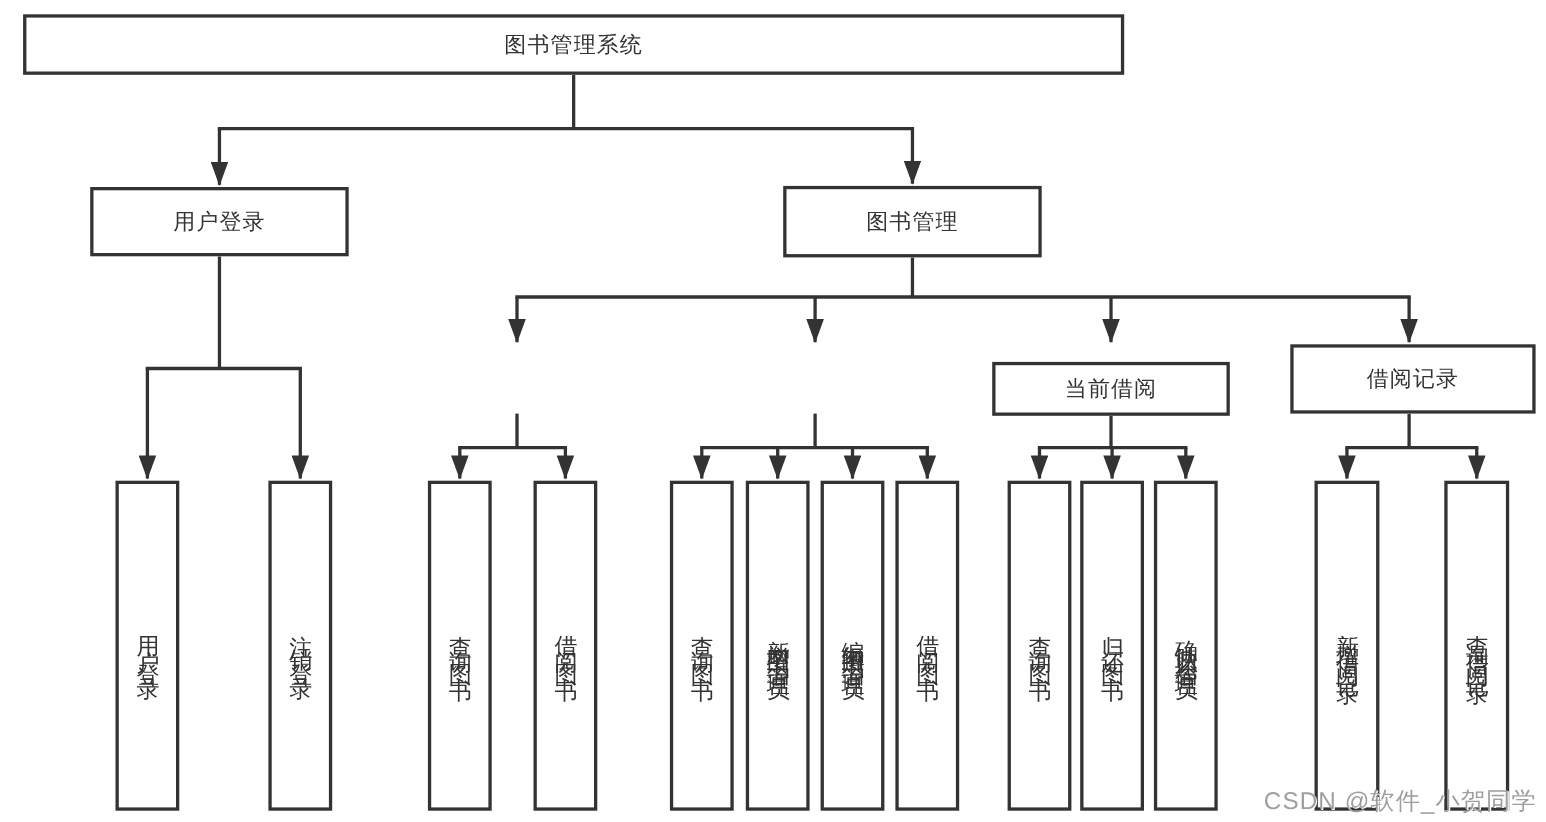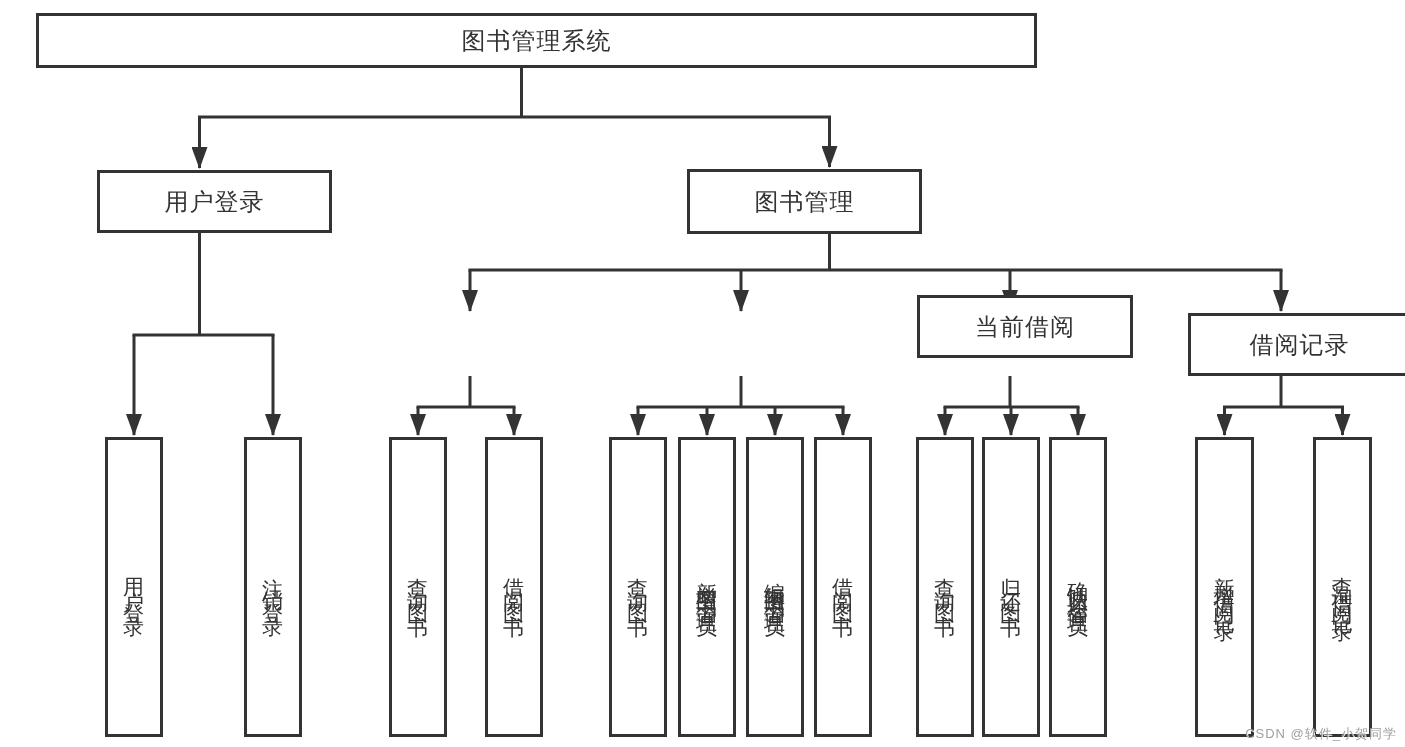--- a/index.html
+++ b/index.html
@@ -13,35 +13,35 @@
   }
   .wires{position:absolute;left:0;top:0;}
   .box{
     position:absolute;
     background:#ffffff;
     border:3px solid #333333;
     box-sizing:border-box;
     display:flex;align-items:center;justify-content:center;
     text-align:center;
   }
-  .hbox{font-size:24px;letter-spacing:1px;font-weight:500;margin-left:15px;}
+  .hbox{font-size:20px;letter-spacing:1px;font-weight:500;}
   .vbox span{
     writing-mode:vertical-rl;
     text-orientation:mixed;
     font-size:21px;
     line-height:1;
     font-weight:500;
   }
   .ls4{letter-spacing:13px;}
   .ls6{letter-spacing:9px;}
   .ls10{letter-spacing:5px;}
   .watermark{
     position:absolute;
     right:8px;bottom:4px;
-    font-size:13px;
+    font-size:22px;
     letter-spacing:1px;
     color:#9f9f9f;
     text-shadow:1px 1px 0 #ffffff;
     white-space:nowrap;
   }
 </style>
 </head>
 <body>
 
 <div class="canvas">
@@ -96,25 +96,25 @@
     </g>
   </svg>
 
   <div class="box hbox" style="left:21px;top:13px;width:1001px;height:55px">
     <span>图书管理系统</span>
   </div>
 
   <div class="box hbox" style="left:82px;top:170px;width:235px;height:63px">
     <span>用户登录</span>
   </div>
-  <div class="box hbox" style="left:672px;top:169px;width:235px;height:65px">
+  <div class="box hbox" style="left:712px;top:169px;width:235px;height:65px">
     <span>图书管理</span>
   </div>
 
-  <div class="box hbox" style="left:902px;top:295px;width:216px;height:63px">
+  <div class="box hbox" style="left:902px;top:329px;width:216px;height:49px">
     <span>当前借阅</span>
   </div>
   <div class="box hbox" style="left:1173px;top:313px;width:223px;height:63px">
     <span>借阅记录</span>
   </div>
 
   <div class="box vbox" style="left:105px;top:437px;width:58px;height:300px">
     <span class="ls4">用户登录</span>
   </div>
   <div class="box vbox" style="left:244px;top:437px;width:58px;height:300px">

